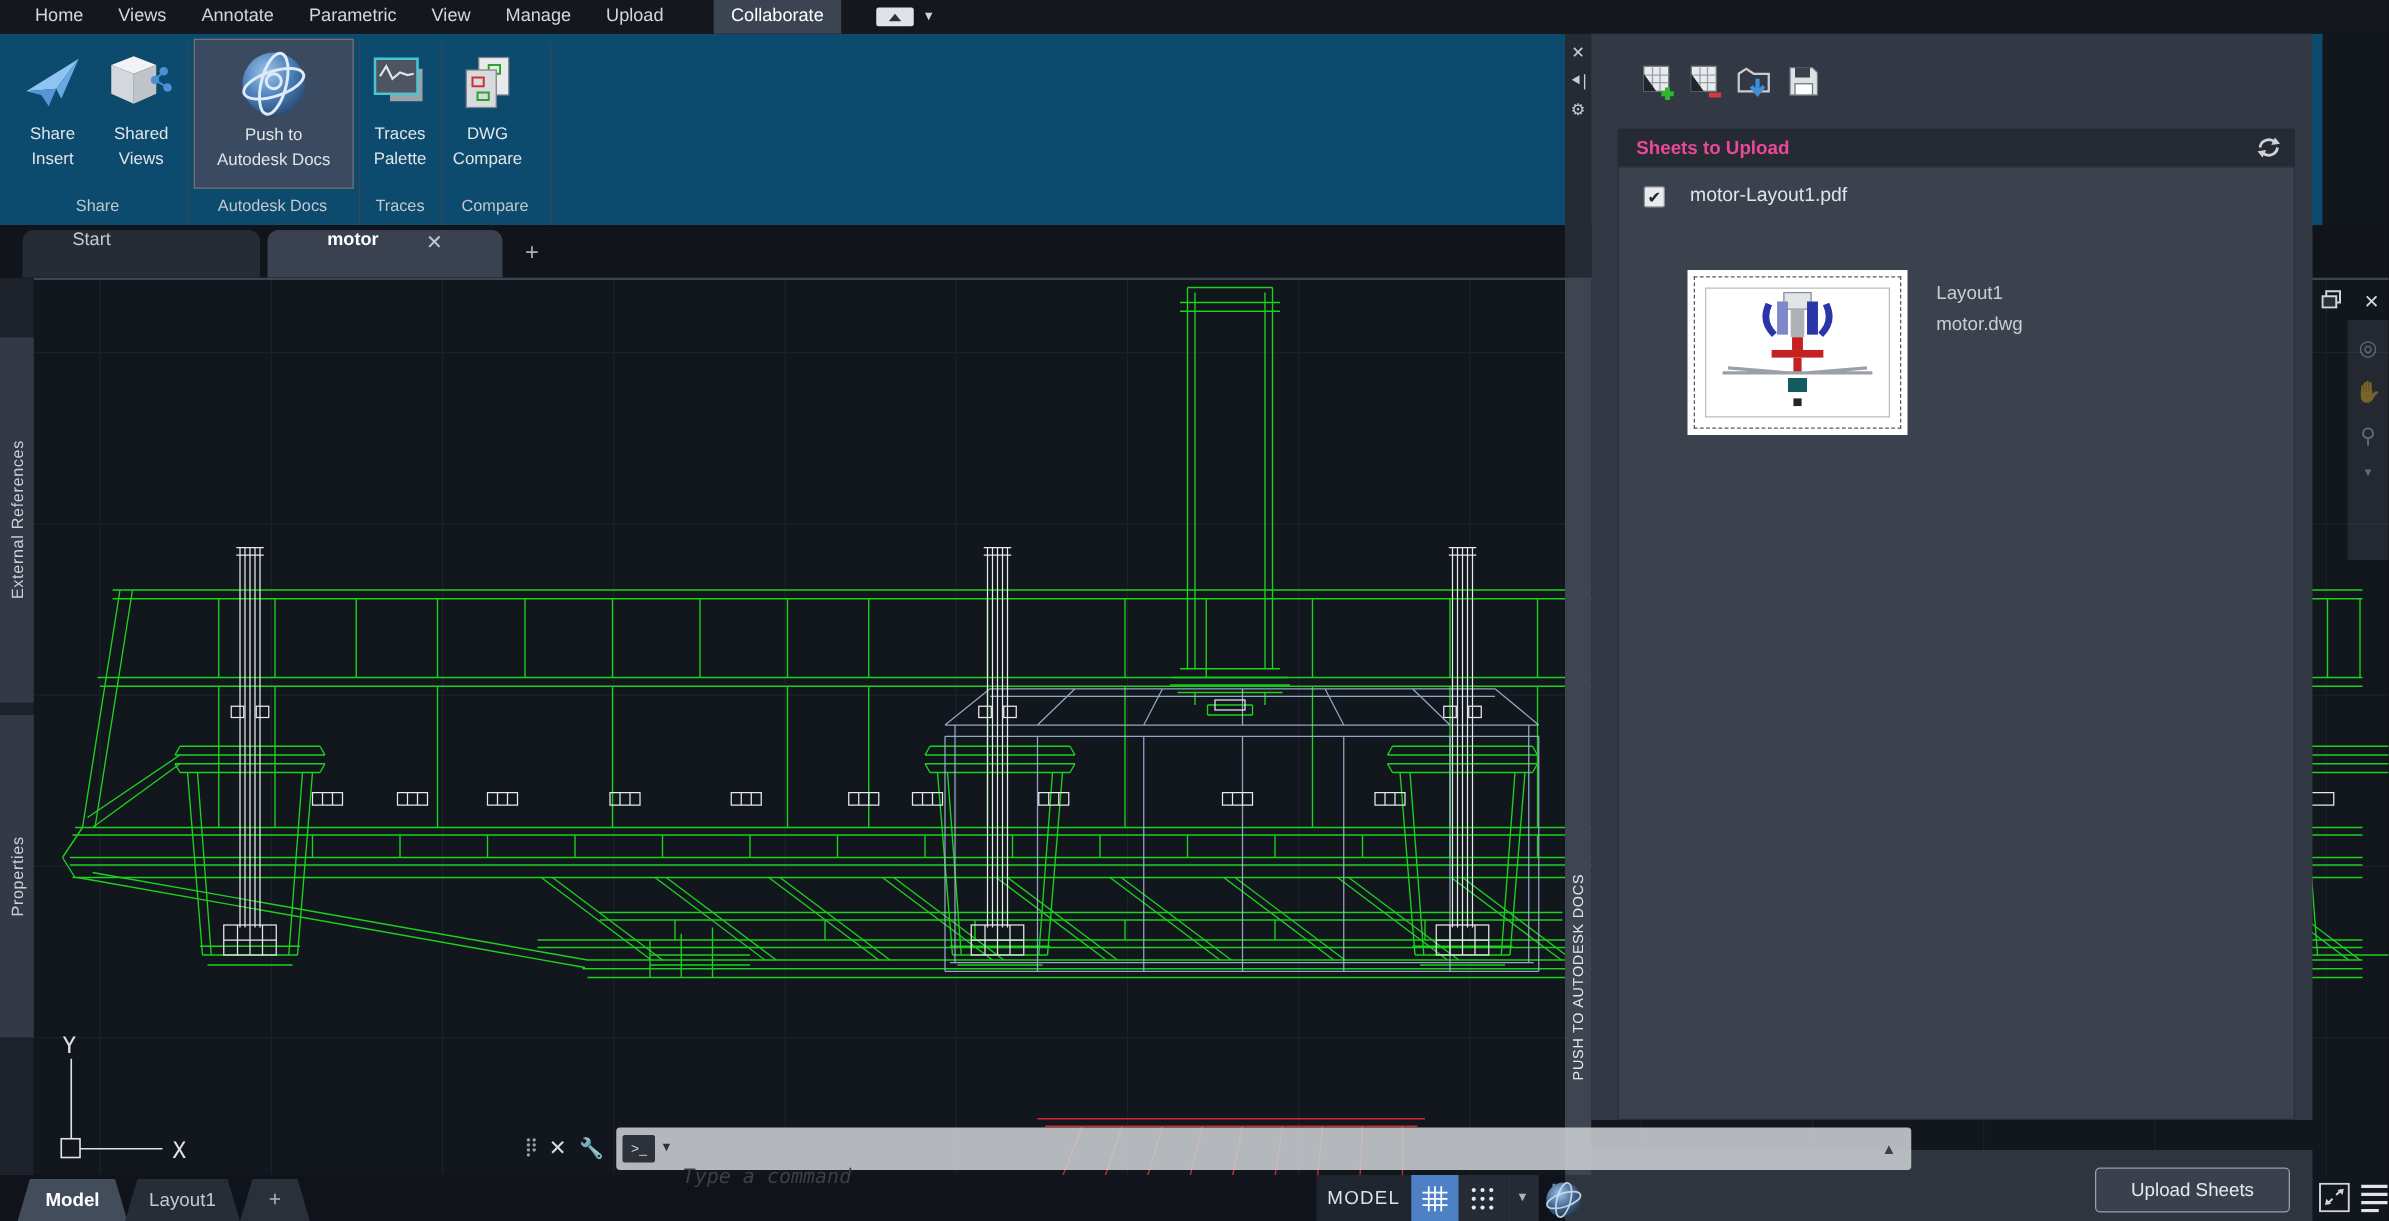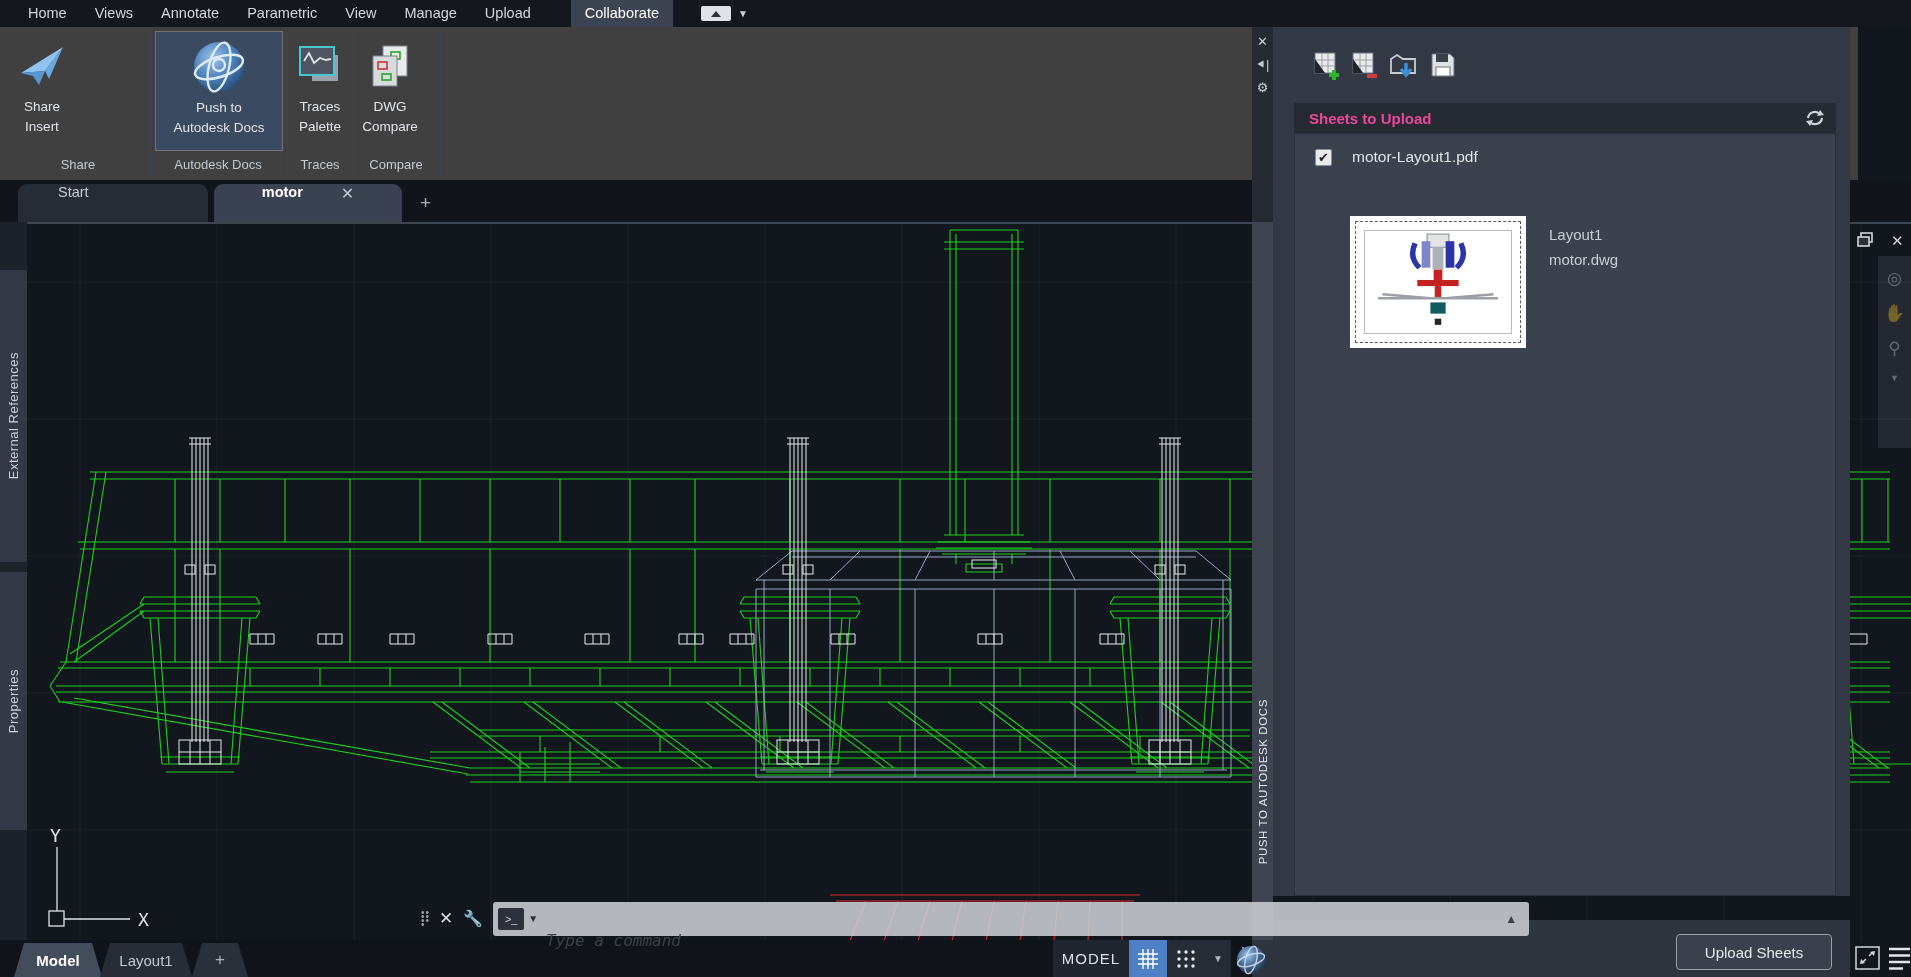--- a/index.html
+++ b/index.html
@@ -8,21 +8,21 @@
 
   
   .menubar { position:absolute; left:0; top:0; width:1911px; height:27px; background:#14181e; display:flex; align-items:center; z-index:10; }
   .menu-item { color:#d3d7dc; font-size:14.5px; padding:0 14px; height:27px; line-height:27px; cursor:default; }
   .menu-item.active { background:#3c4451; color:#ffffff; }
   .ribbon-toggle { margin-left:28px; width:30px; height:15px; background:#dfe2e6; border-radius:2px; display:flex; align-items:center; justify-content:center; }
   .ribbon-toggle .tri { width:0;height:0;border-left:5px solid transparent;border-right:5px solid transparent;border-bottom:6px solid #2c313a; }
   .toggle-caret { color:#cfd3d8; font-size:10px; margin-left:7px; }
 
   
-  .ribbon { position:absolute; left:0; top:27px; width:1858px; height:153px; background:#404040; z-index:5; }
+  .ribbon { position:absolute; left:0; top:27px; width:1858px; height:153px; background:#0c4a6e; z-index:5; }
   .rgroup-sep { position:absolute; top:6px; width:1px; height:168px; background:#3b4452; }
   .rbtn { position:absolute; top:4px; height:120px; display:flex; flex-direction:column; align-items:center; justify-content:flex-start; color:#e1e4e9; font-size:13.5px; text-align:center; line-height:20px; }
   .rbtn .ric { height:62px; display:flex; align-items:center; justify-content:center; margin-top:4px; }
   .rbtn.hl { background:#3a4a60; border:1px solid #737373; }
   .rgroup-label { position:absolute; top:125px; height:26px; line-height:26px; color:#c2c8d0; font-size:13px; text-align:center; }
 
   
   .filetabbar { position:absolute; left:0; top:180px; width:1911px; height:42px; background:#11151b; z-index:5; }
   .ftab { position:absolute; top:4px; height:38px; border-radius:9px 9px 0 0; display:flex; align-items:flex-start; }
   .ftab.start { left:18px; width:190px; background:#262c36; color:#c6cbd2; font-size:14.5px; padding-left:40px; }
@@ -176,20 +176,34 @@
       <div class="ric">
         <svg width="46" height="42" viewBox="0 0 46 42">
             <polygon points="2,28 44,2 26,26" fill="#8fc3f0"></polygon>
             <polygon points="2,28 26,26 20,40 14,31" fill="#5796d3"></polygon>
             <polygon points="26,26 44,2 30,34" fill="#6aa8e0"></polygon>
           </svg>
       </div>
       <div><span>Share</span><br><span>Insert</span></div>
     </div>
 
+    <div class="rbtn" style="left:80px;width:66px">
+      <div class="ric">
+        <svg width="52" height="46" viewBox="0 0 52 46">
+            <polygon points="20,2 38,9 20,16 2,9" fill="#f2f3f5"></polygon>
+            <polygon points="2,9 20,16 20,40 2,32" fill="#d4d8dc"></polygon>
+            <polygon points="20,16 38,9 38,32 20,40" fill="#bfc4c9"></polygon>
+            <circle cx="44" cy="14" r="3.4" fill="#4d8fd6"></circle>
+            <circle cx="47" cy="27" r="3.4" fill="#4d8fd6"></circle>
+            <circle cx="37" cy="21" r="3.4" fill="#4d8fd6"></circle>
+            <path d="M37 21 L44 14 M37 21 L47 27" stroke="#4d8fd6" stroke-width="1.6"></path>
+          </svg>
+      </div>
+      <div><span>Shared</span><br><span>Views</span></div>
+    </div>
     <div class="rgroup-sep" style="left:150px"></div>
 
     <div class="rbtn hl" style="left:155px;width:128px">
       <div class="ric">
         <svg width="56" height="56" viewBox="0 0 56 56">
             <defs>
               <radialGradient id="gl" cx="38%" cy="32%" r="75%">
                 <stop offset="0%" stop-color="#9cc4ec"></stop>
                 <stop offset="55%" stop-color="#4a7fb8"></stop>
                 <stop offset="100%" stop-color="#24486f"></stop>

